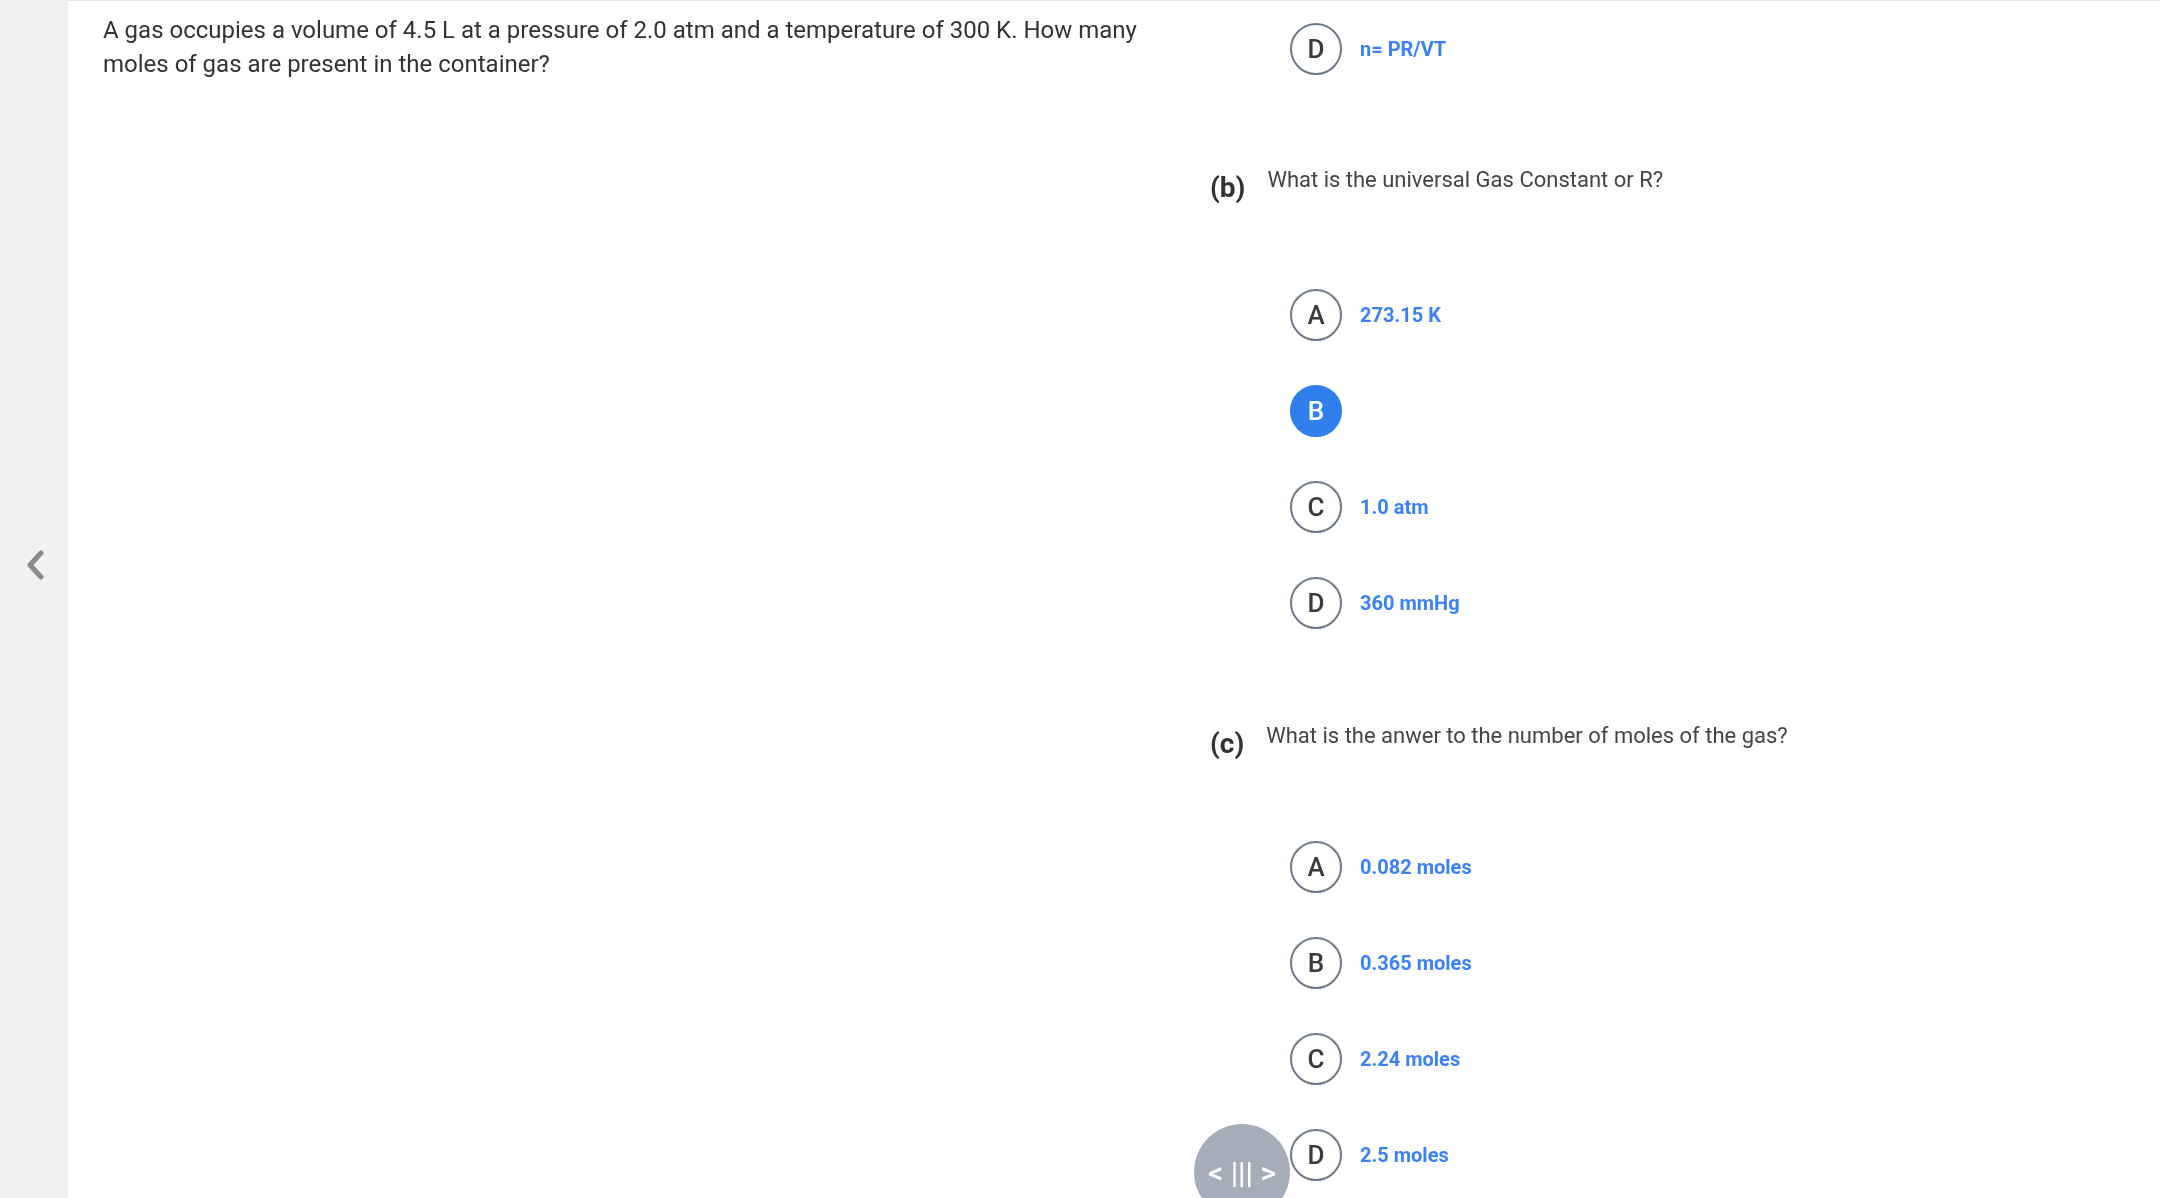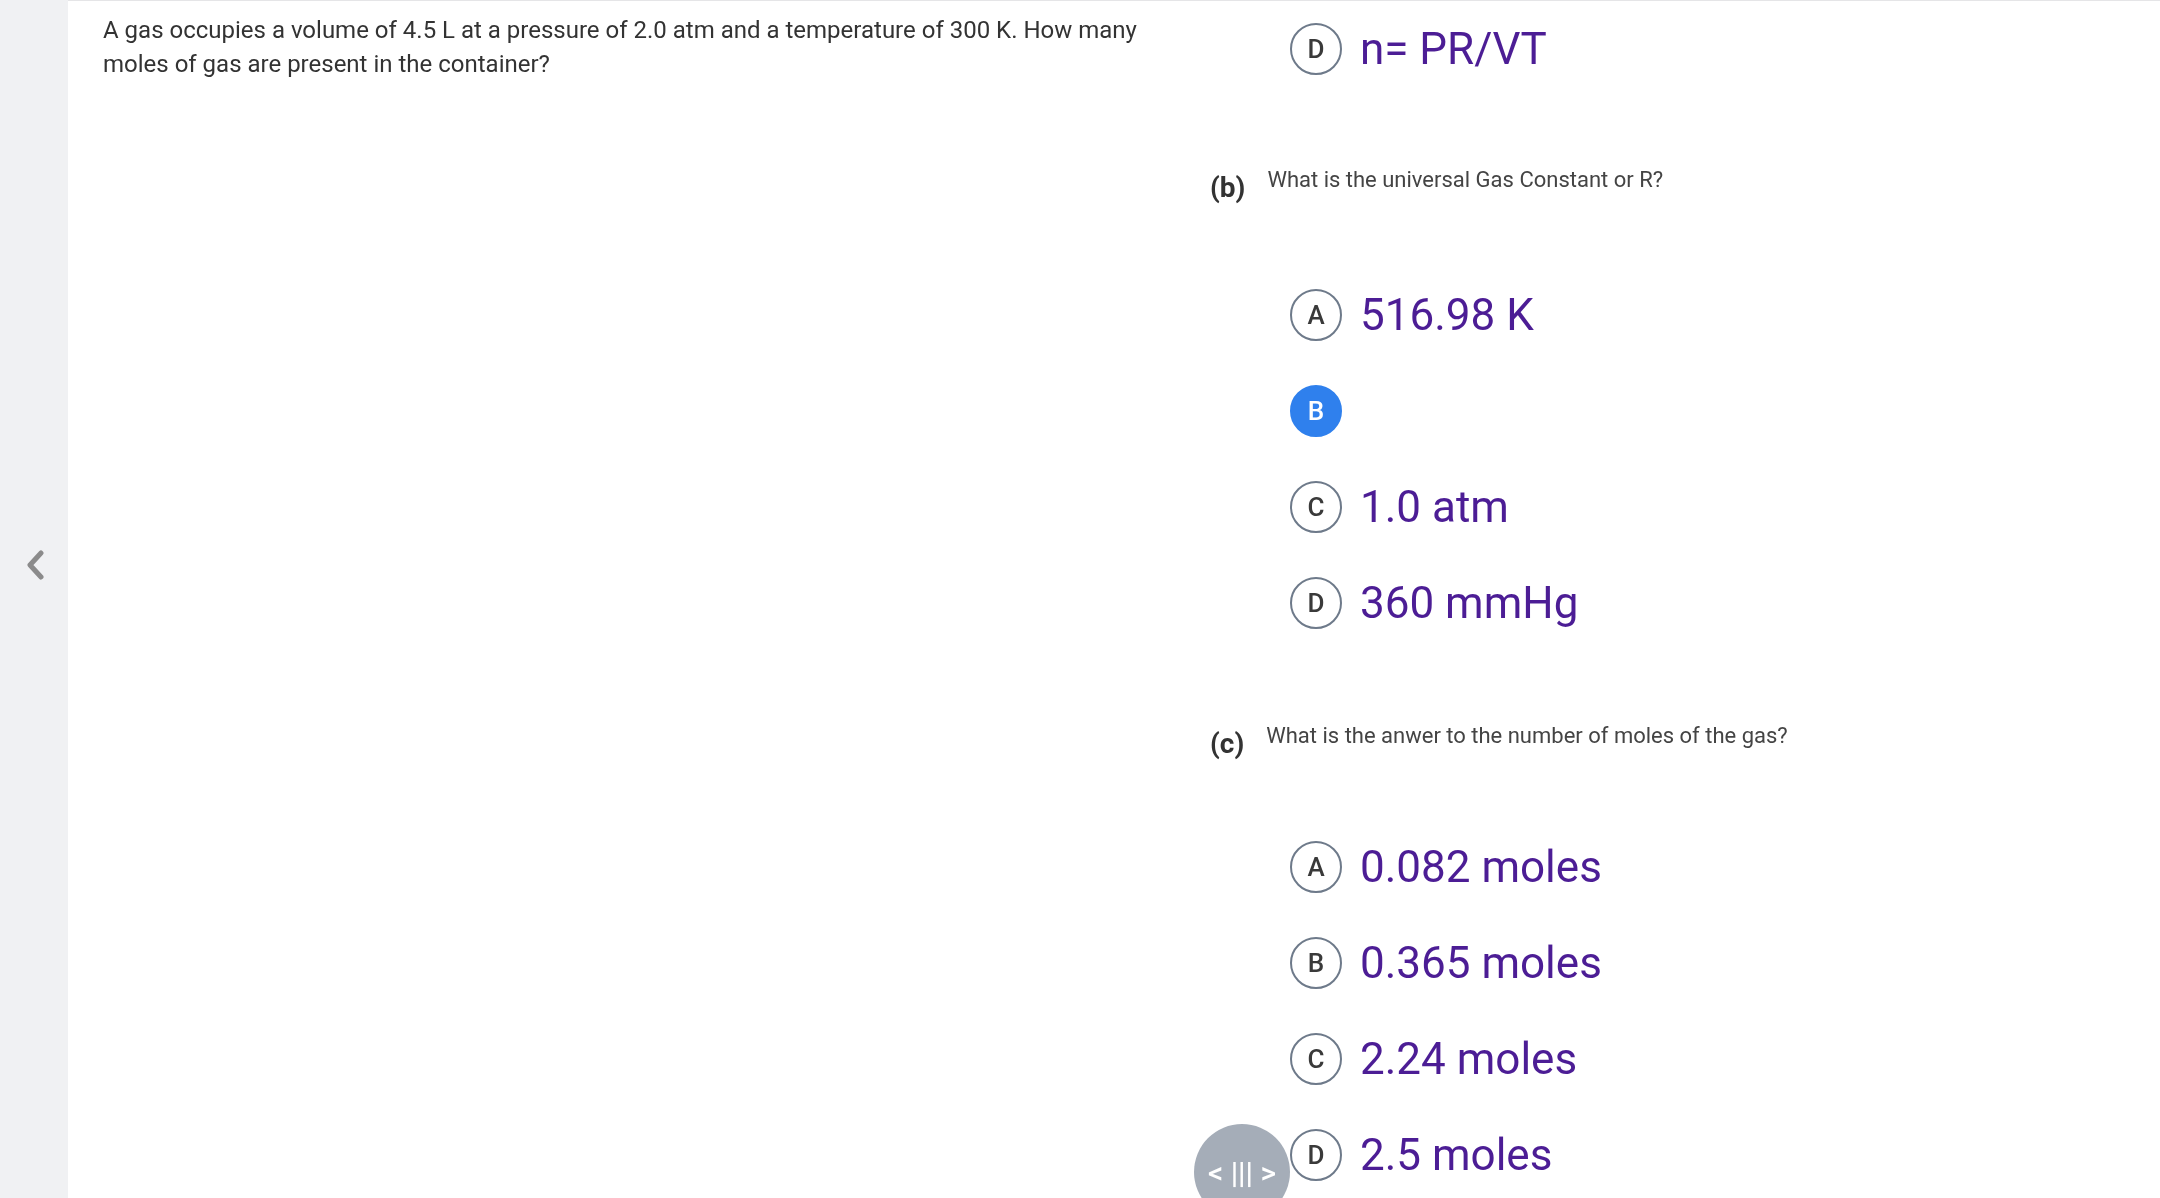--- a/index.html
+++ b/index.html
@@ -51,23 +51,23 @@
       font-weight: 500;
       color: #3a3a3a;
       background: #ffffff;
     }
     .option-circle.selected {
       background: #2f80ed;
       border-color: #2f80ed;
       color: #ffffff;
     }
     .option-text {
-      font-size: 44px;
-      color: #4c1d95;
-      font-weight: 400;
+      font-size: 20px;
+      color: #3b82f6;
+      font-weight: 700;
     }
     .sub-section {
       position: absolute;
       display: flex;
       gap: 22px;
       align-items: flex-start;
     }
     .sub-label {
       font-size: 28px;
       font-weight: 700;
@@ -143,21 +143,21 @@
   <div class="sub-section" style="left:1142px; top:166px;">
     <div class="sub-label">(b)</div>
     <div class="sub-question">What is the universal Gas Constant or R?</div>
   </div>
 
   <div class="options-column" style="left:1222px; top:288px;">
     <div class="option-row">
       <div class="option-circle">
         <span>A</span>
       </div>
-      <div class="option-text">516.98 K</div>
+      <div class="option-text">273.15 K</div>
     </div>
     <div class="option-row">
       <div class="option-circle selected">
         <span>B</span>
       </div>
     </div>
     <div class="option-row">
       <div class="option-circle">
         <span>C</span>
       </div>

